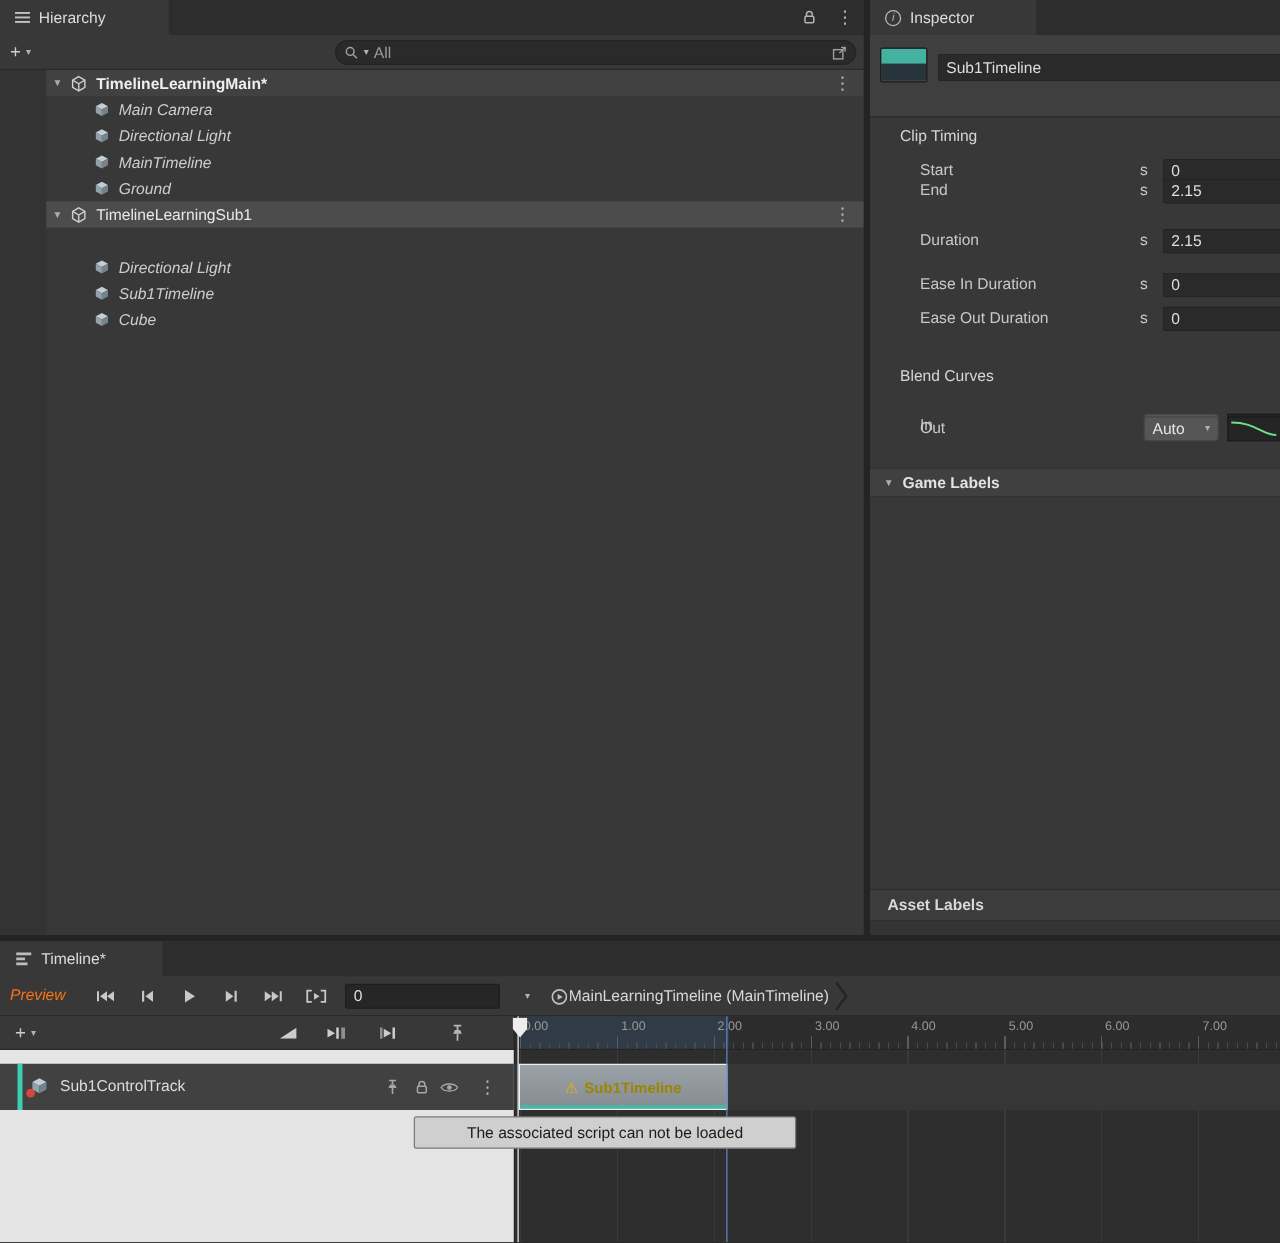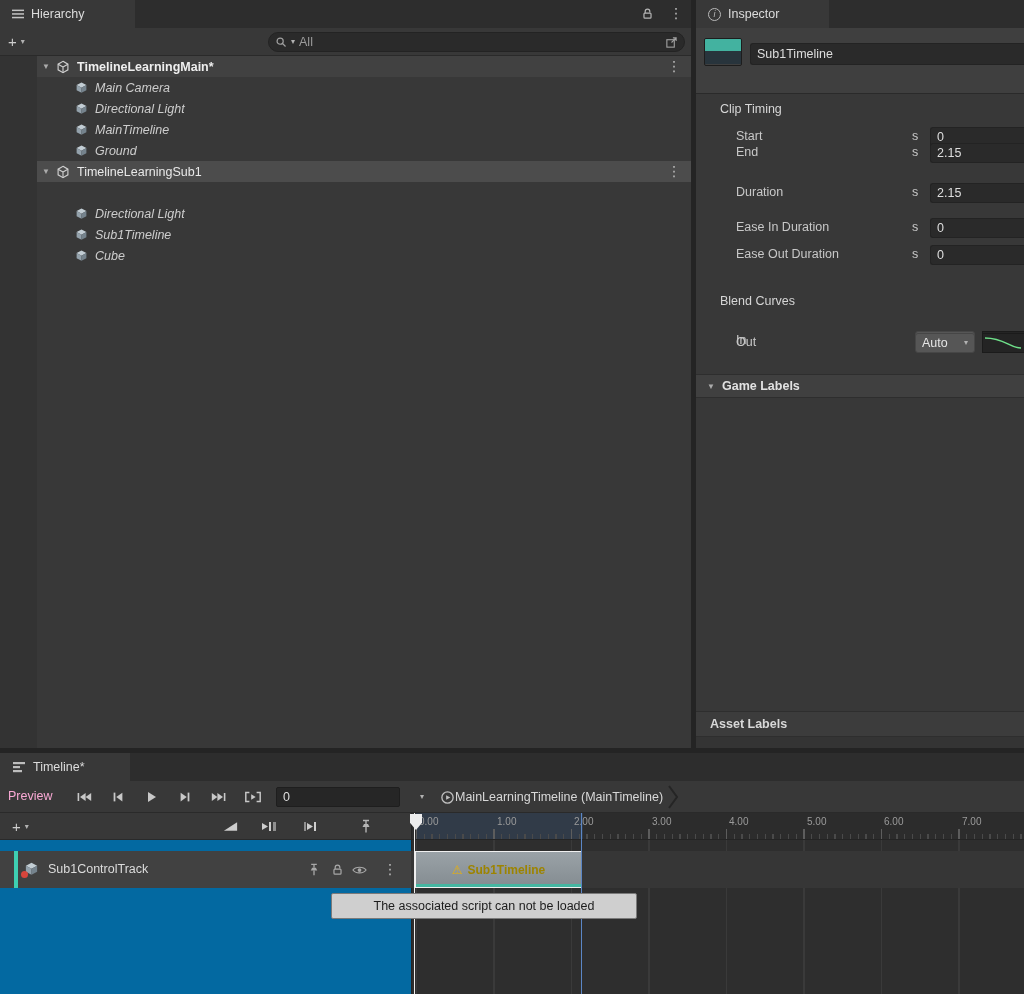--- a/index.html
+++ b/index.html
@@ -261,21 +261,21 @@
         <svg width="14" height="12" viewBox="0 0 14 12">
             <rect x="1" y="1" width="12" height="2.2" fill="#bdbdbd"></rect>
             <rect x="1" y="5" width="7" height="2.2" fill="#bdbdbd"></rect>
             <rect x="1" y="9" width="9" height="2.2" fill="#bdbdbd"></rect>
           </svg>
         <span>Timeline*</span>
       </div>
     </div>
 
     <div class="abs" style="left:0;top:28px;right:0;height:32px;border-bottom:1px solid #2a2a2a;box-sizing:border-box;">
-      <span class="abs" style="left:8px;top:8px;color:#f9a8d4;">Preview</span>
+      <span class="abs" style="left:8px;top:8px;color:#f97316;font-style:italic;">Preview</span>
 
       <div class="tbtn" style="left:70px;">
         <svg width="16" height="14" viewBox="0 0 20 14" fill="#c8c8c8">
             <rect x="2" y="2" width="2" height="10"></rect>
             <polygon points="12,2 5,7 12,12"></polygon>
             <polygon points="19,2 12,7 19,12"></polygon>
           </svg>
       </div>
       <div class="tbtn" style="left:104px;">
         <svg width="14" height="14" viewBox="0 0 16 14" fill="#c8c8c8">
@@ -370,21 +370,21 @@
       <span class="rlabel" style="left:395px;">5.00</span>
       <span class="rlabel" style="left:472px;">6.00</span>
       <span class="rlabel" style="left:550px;">7.00</span>
       <div class="abs" style="left:-2px;top:1px;width:12px;height:16px;background:#ededed;clip-path:polygon(0 0,100% 0,100% 55%,50% 100%,0 55%);z-index:7;"></div>
     </div>
 
     <div class="abs" style="left:0;top:87px;right:0;bottom:0;">
       <div class="abs" style="left:411px;right:0;top:0;bottom:0;background:#2e2e2e;background-image:repeating-linear-gradient(90deg,#3a3a3a 0 1px,transparent 1px 77.5px);background-position:4px 0;border-left:1px solid #242424;box-sizing:border-box;"></div>
       <div class="abs" style="left:411px;right:0;top:11px;height:37px;background:#363636;z-index:1;"></div>
 
-      <div class="abs" style="left:0;top:0;width:411px;bottom:0;background:#0369a1;">
+      <div class="abs" style="left:0;top:0;width:411px;bottom:0;background:#e5e5e5;">
         <div class="abs" style="left:0;top:11px;right:0;height:37px;background:#414141;">
           <div class="abs" style="left:14px;top:0;width:4px;bottom:0;background:#3ecfb2;"></div>
           <span class="abs" style="left:24px;top:10px;width:16px;height:16px;">
             <svg width="15" height="15" viewBox="0 0 16 16">
                 <polygon points="8,1.8 14,5 8,8.2 2,5" fill="#c2cdd4"></polygon>
                 <polygon points="2,5 8,8.2 8,14.6 2,11.4" fill="#93a1ab"></polygon>
                 <polygon points="14,5 8,8.2 8,14.6 14,11.4" fill="#75838d"></polygon>
               </svg>
             <span style="position:absolute;left:-3px;bottom:-1px;width:7px;height:7px;border-radius:50%;background:#d8453c;"></span>
           </span>

